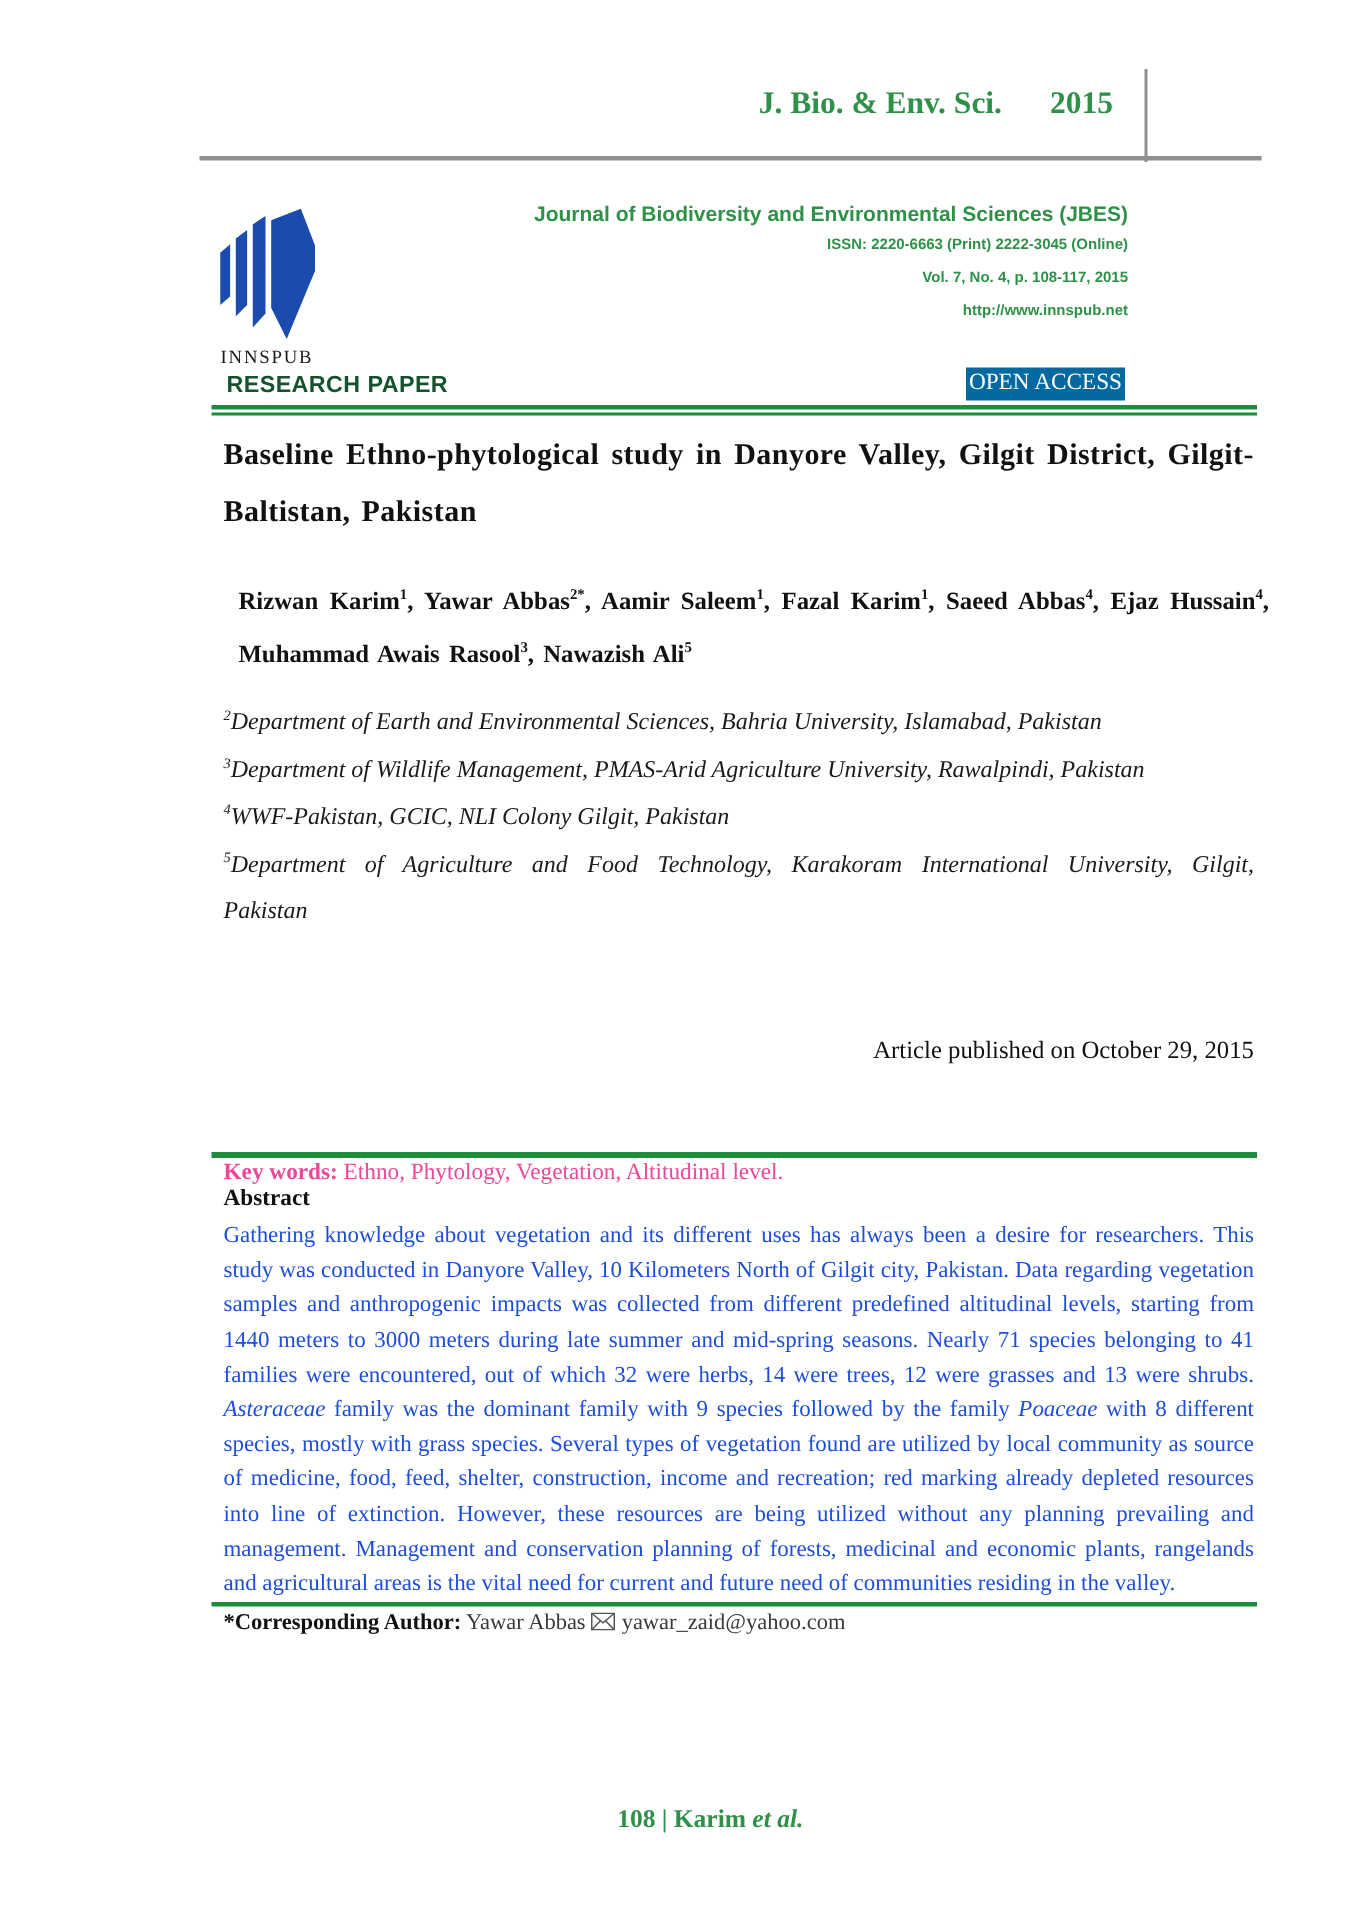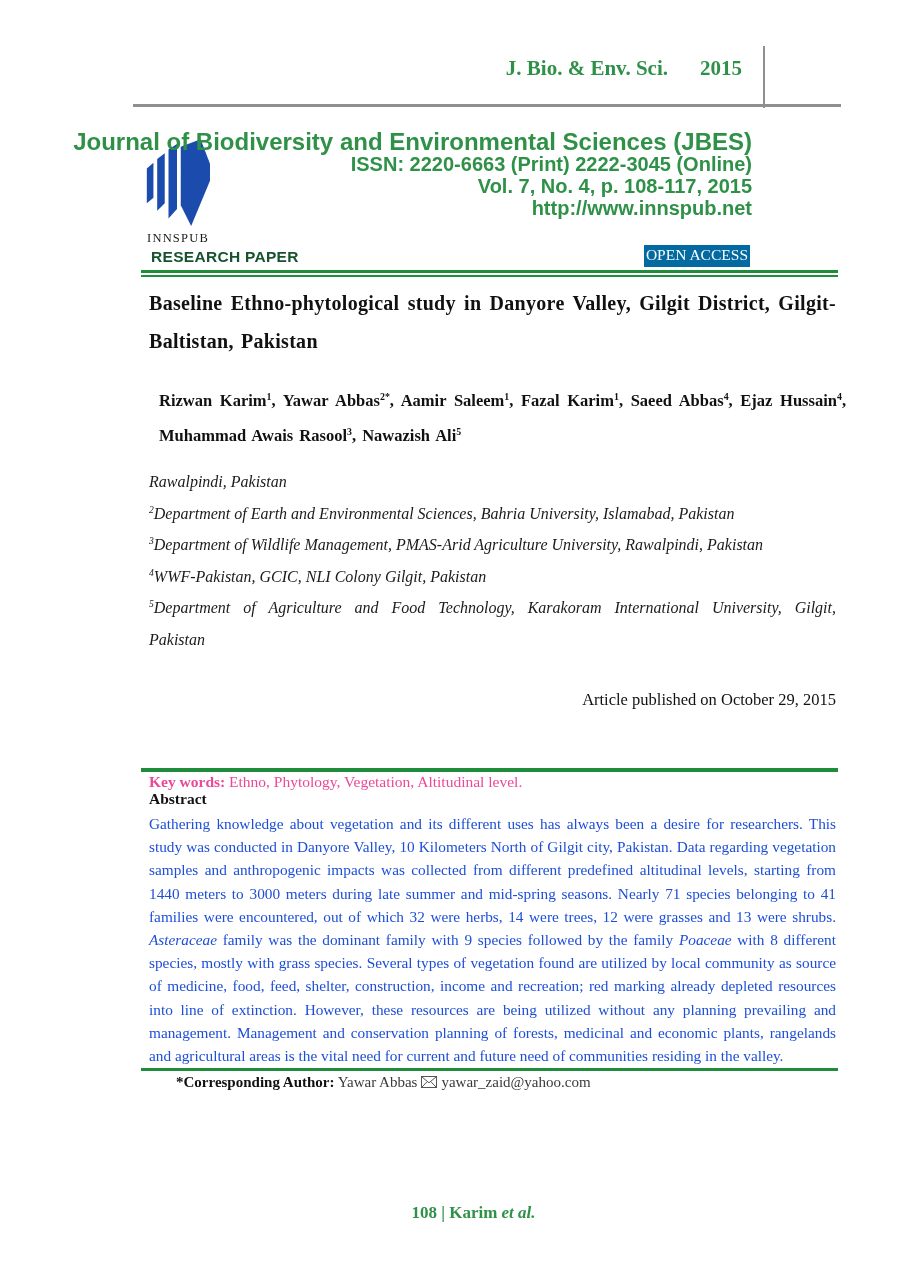--- a/index.html
+++ b/index.html
@@ -12,22 +12,22 @@
   .hdr-year   { position:absolute; top:56px; right:122px; font:bold 21px "Liberation Serif", serif; color:#2f9148; }
   .hdr-vline  { position:absolute; left:722px; top:46px; width:2px; height:62px; background:#8f8f8f; }
   .hdr-hline  { position:absolute; left:92px; top:104px; width:708px; height:3px; background:#8f8f8f; }
 
   
   .logo { position:absolute; left:103px; top:138px; width:66px; height:92px; }
   .logo-label { position:absolute; left:98px; top:231px; width:78px; text-align:center;
                 font:12.5px "Liberation Serif", serif; letter-spacing:1.2px; color:#1a1a1a; }
   .mast { position:absolute; top:131px; right:112px; text-align:right; color:#2f9148;
           font-family:"Liberation Sans", sans-serif; font-weight:bold; }
-  .mast .l1 { font-size:24px; line-height:22px; }
-  .mast .ln { font-size:20px; line-height:22px; }
+  .mast .l1 { font-size:14px; line-height:22px;text-align:center; }
+  .mast .ln { font-size:10px; line-height:22px; }
 
   .ptype { position:absolute; left:110px; top:248px; font-family:"Liberation Sans", sans-serif;
            font-weight:bold; font-size:15.5px; letter-spacing:0.3px; color:#14532d; }
   .badge { position:absolute; top:245px; right:114px; background:#0369a1; color:#fff;
            font:15.5px "Liberation Serif", serif; padding:1px 2px 3px; }
   .dbl   { position:absolute; left:100px; top:270px; width:697px; height:7px;
            border-top:3px solid #1e8c3a; border-bottom:2px solid #1e8c3a; }
 
   .title { position:absolute; left:108px; top:284px; width:687px; color:#111;
            font:bold 20px/38px "Liberation Serif", serif; text-align:justify;
@@ -45,21 +45,21 @@
   .keywords  { position:absolute; left:108px; top:737px; width:687px;
                font:15.5px "Liberation Serif", serif; color:#ec4899;margin-top:36px; }
   .keywords b { font-weight:bold; }
 
   .rule-kw   { position:absolute; left:100px; top:768px; width:697px; height:4px; background:#1e8c3a; }
   .abs-label { position:absolute; left:108px; top:790px; font:bold 15.5px "Liberation Serif", serif; color:#111; }
   .abstract  { position:absolute; left:108px; top:812px; width:687px; color:#1d4ed8;
                font:15.3px/23.2px "Liberation Serif", serif; text-align:justify; }
 
   .rule-corr { position:absolute; left:100px; top:1068px; width:697px; height:3px; background:#1e8c3a; }
-  .corr      { position:absolute; left:108px; top:1074px; font:15px "Liberation Serif", serif; color:#3a3a3a;margin-left:27px; }
+  .corr      { position:absolute; left:108px; top:1074px; font:15px "Liberation Serif", serif; color:#3a3a3a; }
   .corr b    { color:#111; font-size:15px; }
   .corr svg  { vertical-align:-1px; margin:0 4px; }
 
   .footer { position:absolute; left:0; right:0; top:1203px; text-align:center;
             font:bold 17px "Liberation Serif", serif; color:#2f9148;padding-left:42px; }
 </style>
 </head>
 <body>
 
 <div class="page">
@@ -85,21 +85,20 @@
   </div>
 
   <div class="ptype">RESEARCH PAPER</div>
   <div class="badge">OPEN ACCESS</div>
   <div class="dbl"></div>
 
   <h1 class="title">Baseline Ethno-phytological study in Danyore Valley, Gilgit District, Gilgit-Baltistan, Pakistan</h1>
   <p class="authors"><span>Rizwan Karim</span><sup>1</sup><span>, </span><span>Yawar Abbas</span><sup>2*</sup><span>, </span><span>Aamir Saleem</span><sup>1</sup><span>, </span><span>Fazal Karim</span><sup>1</sup><span>, </span><span>Saeed Abbas</span><sup>4</sup><span>, </span><span>Ejaz Hussain</span><sup>4</sup><span>, </span><span>Muhammad Awais Rasool</span><sup>3</sup><span>, </span><span>Nawazish Ali</span><sup>5</sup></p>
 
   <div class="affs">
-    <div class="aff"><span>Rawalpindi, Pakistan</span></div>
     <div class="aff"><sup>2</sup><span>Department of Earth and Environmental Sciences, Bahria University, Islamabad, Pakistan</span></div>
     <div class="aff"><sup>3</sup><span>Department of Wildlife Management, PMAS-Arid Agriculture University, Rawalpindi, Pakistan</span></div>
     <div class="aff"><sup>4</sup><span>WWF-Pakistan, GCIC, NLI Colony Gilgit, Pakistan</span></div>
     <div class="aff just"><sup>5</sup><span>Department of Agriculture and Food Technology, Karakoram International University, Gilgit,</span></div>
     <div class="aff"><span>Pakistan</span></div>
   </div>
 
   <div class="published">Article published on October 29, 2015</div>
 
   <div class="keywords">

